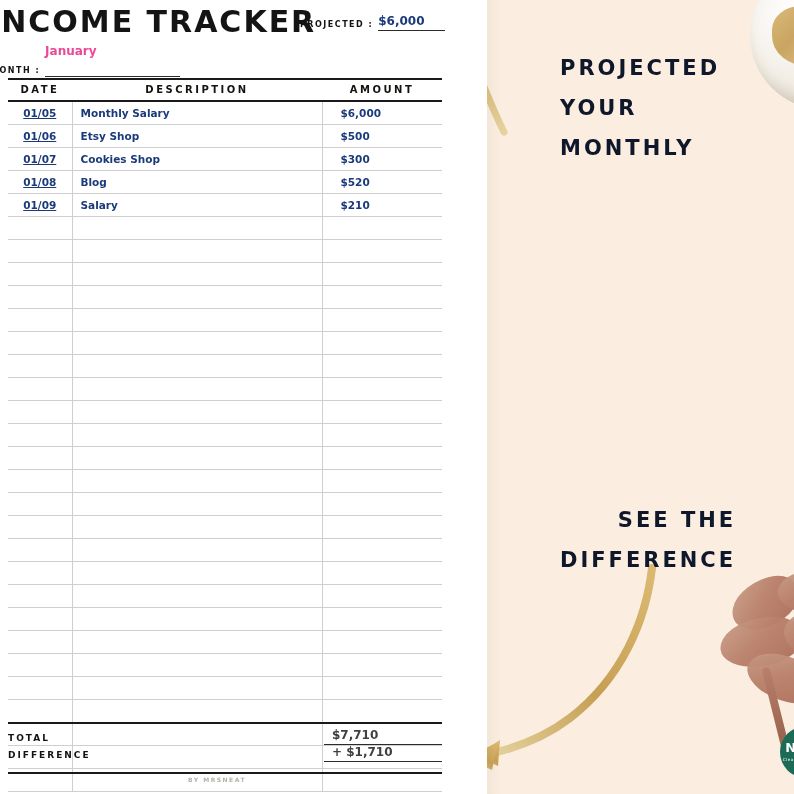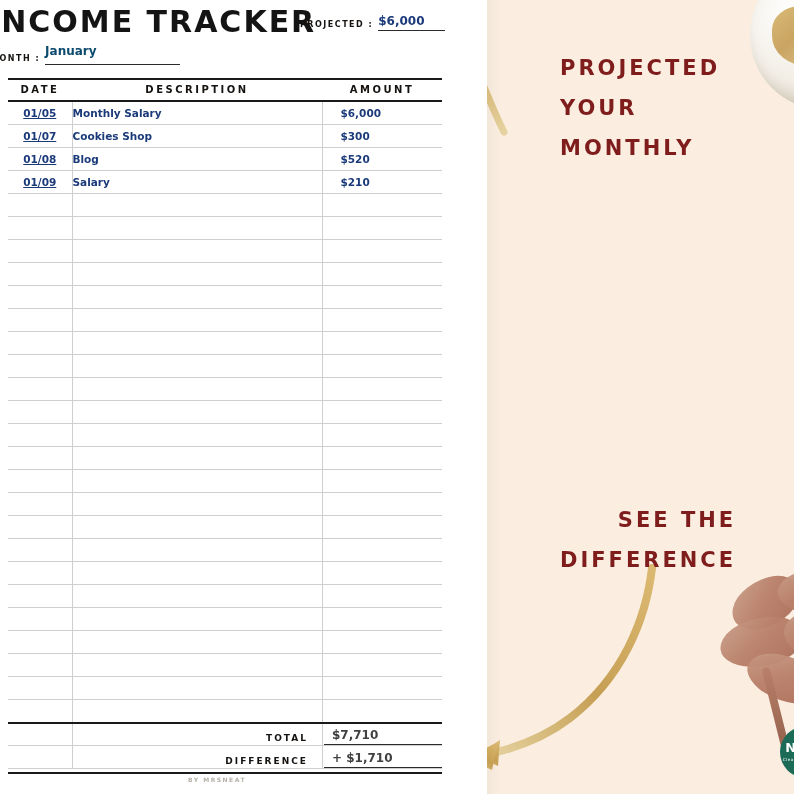--- a/index.html
+++ b/index.html
@@ -86,21 +86,21 @@
   
   .arrow { position: absolute; }
   #arrow-top { left: 392px; top: 14px; width: 120px; height: 130px; }
   #arrow-bottom { left: 440px; top: 560px; width: 230px; height: 220px; }
 
   
   .caption {
     position: absolute;
     font-family: "DejaVu Sans", sans-serif;
     font-weight: 700;
-    color: #7f1d1d;
+    color: #0f172a;
     letter-spacing: 3px;
     font-size: 21px;
     line-height: 40px;
     text-transform: uppercase;
   }
   #caption-projected { left: 560px; top: 48px; }
   #caption-difference { left: 560px; top: 500px; text-align: right; }
   .caption .line { display: block; white-space: nowrap; }
 
   
@@ -172,24 +172,24 @@
   #month-label {
     font-size: 8px;
     letter-spacing: 1.5px;
     color: #15120f;
     font-weight: 700;
     padding-bottom: 2px;
   }
   #month-value {
     flex: 1;
     font-size: 12px;
-    color: #0c4a6e;
+    color: #ec4899;
     font-weight: 700;
     border-bottom: 1px solid #2b2b2b;
-    padding-bottom: 6px;
+    padding-bottom: 18px;
   }
 
   
   .table-wrap {
     position: absolute;
     left: 8px; top: 78px;
     width: 434px;
   }
   table.tracker {
     width: 100%;
@@ -215,37 +215,36 @@
   table.tracker tbody td {
     height: 23px;
     border-bottom: 1px solid #cfcfcf;
     font-size: 10.5px;
     font-weight: 700;
     color: #1b3a7a;
     padding: 0 6px;
     vertical-align: middle;
   }
   table.tracker tbody td.td-date { text-align: center; padding-left: 6px; text-decoration: underline; }
-  table.tracker tbody td.td-desc { border-left: 1px solid #cfcfcf; border-right: 1px solid #cfcfcf; padding-left: 0; }
+  table.tracker tbody td.td-desc { border-left: 1px solid #cfcfcf; border-right: 1px solid #cfcfcf; padding-left: 8px; }
   table.tracker tbody td.td-amt  { padding-left: 18px; }
 
   
   .totals {
     position: absolute;
     left: 8px; top: 722px;
     width: 434px;
     border-top: 2px solid #1a1a1a;
     padding-top: 4px;
   }
   .total-row {
     display: flex;
     align-items: flex-end;
-    justify-content: flex-end;
+    justify-content: space-between;
     gap: 16px;
-    margin-bottom: 6px;
   }
   .total-row .t-label {
     font-size: 9px;
     letter-spacing: 2px;
     font-weight: 700;
     color: #15120f;
     padding-bottom: 2px;
   }
   .total-row .t-value {
     width: 118px;
@@ -362,20 +361,25 @@
             <th>AMOUNT</th>
           </tr>
         </thead>
         <tbody id="table-body">
             <tr>
               <td class="td-date">01/05</td>
               <td class="td-desc">Monthly Salary</td>
               <td class="td-amt">$6,000</td>
             </tr>
             <tr>
+              <td class="td-date">01/06</td>
+              <td class="td-desc">Etsy Shop</td>
+              <td class="td-amt">$500</td>
+            </tr>
+            <tr>
               <td class="td-date">01/07</td>
               <td class="td-desc">Cookies Shop</td>
               <td class="td-amt">$300</td>
             </tr>
             <tr>
               <td class="td-date">01/08</td>
               <td class="td-desc">Blog</td>
               <td class="td-amt">$520</td>
             </tr>
             <tr>

